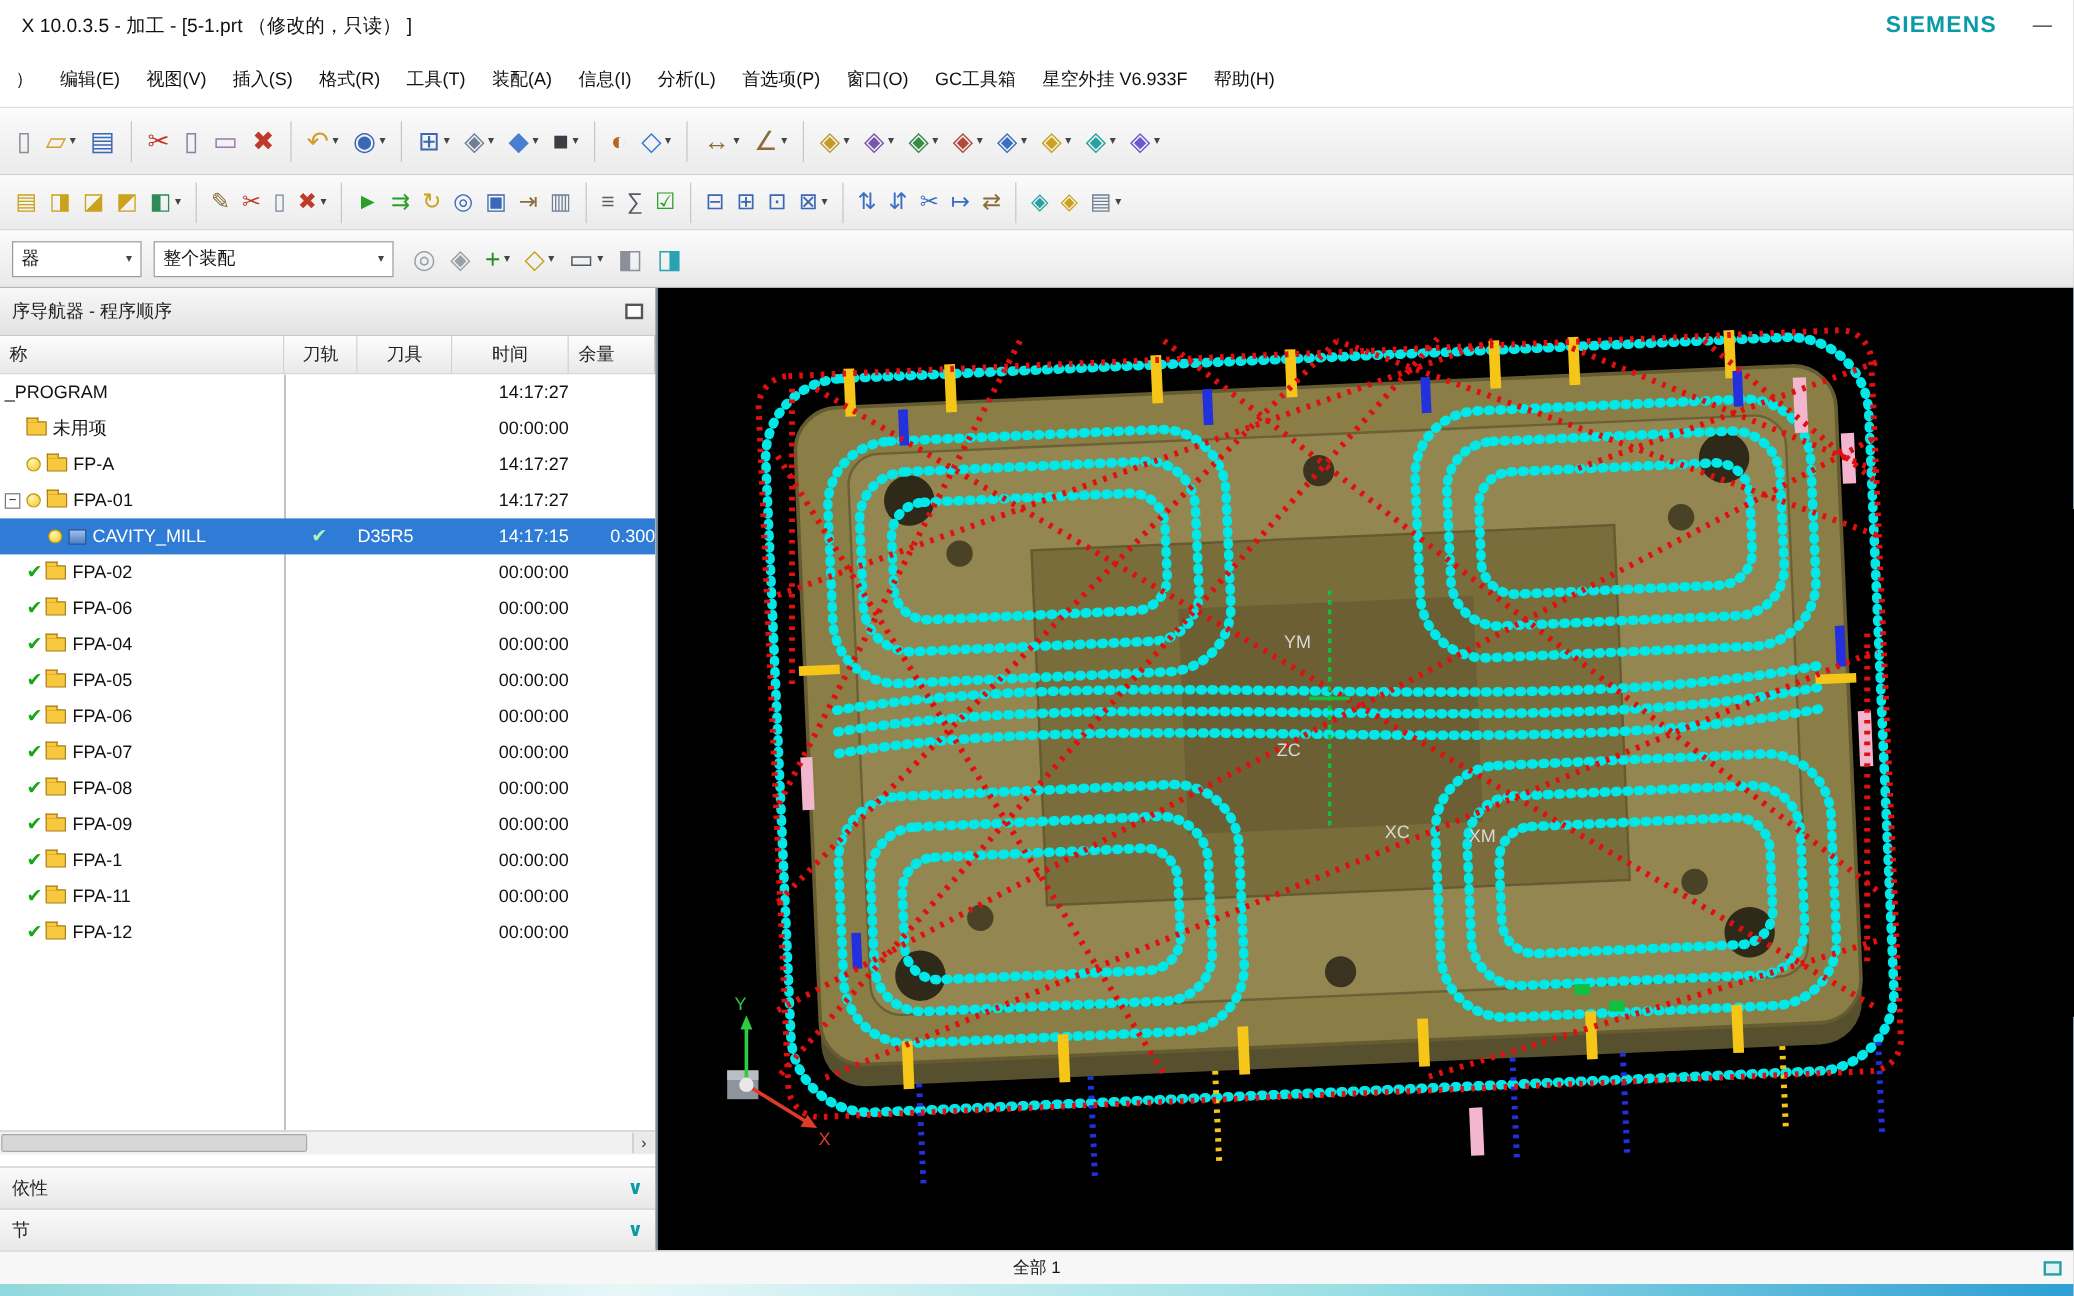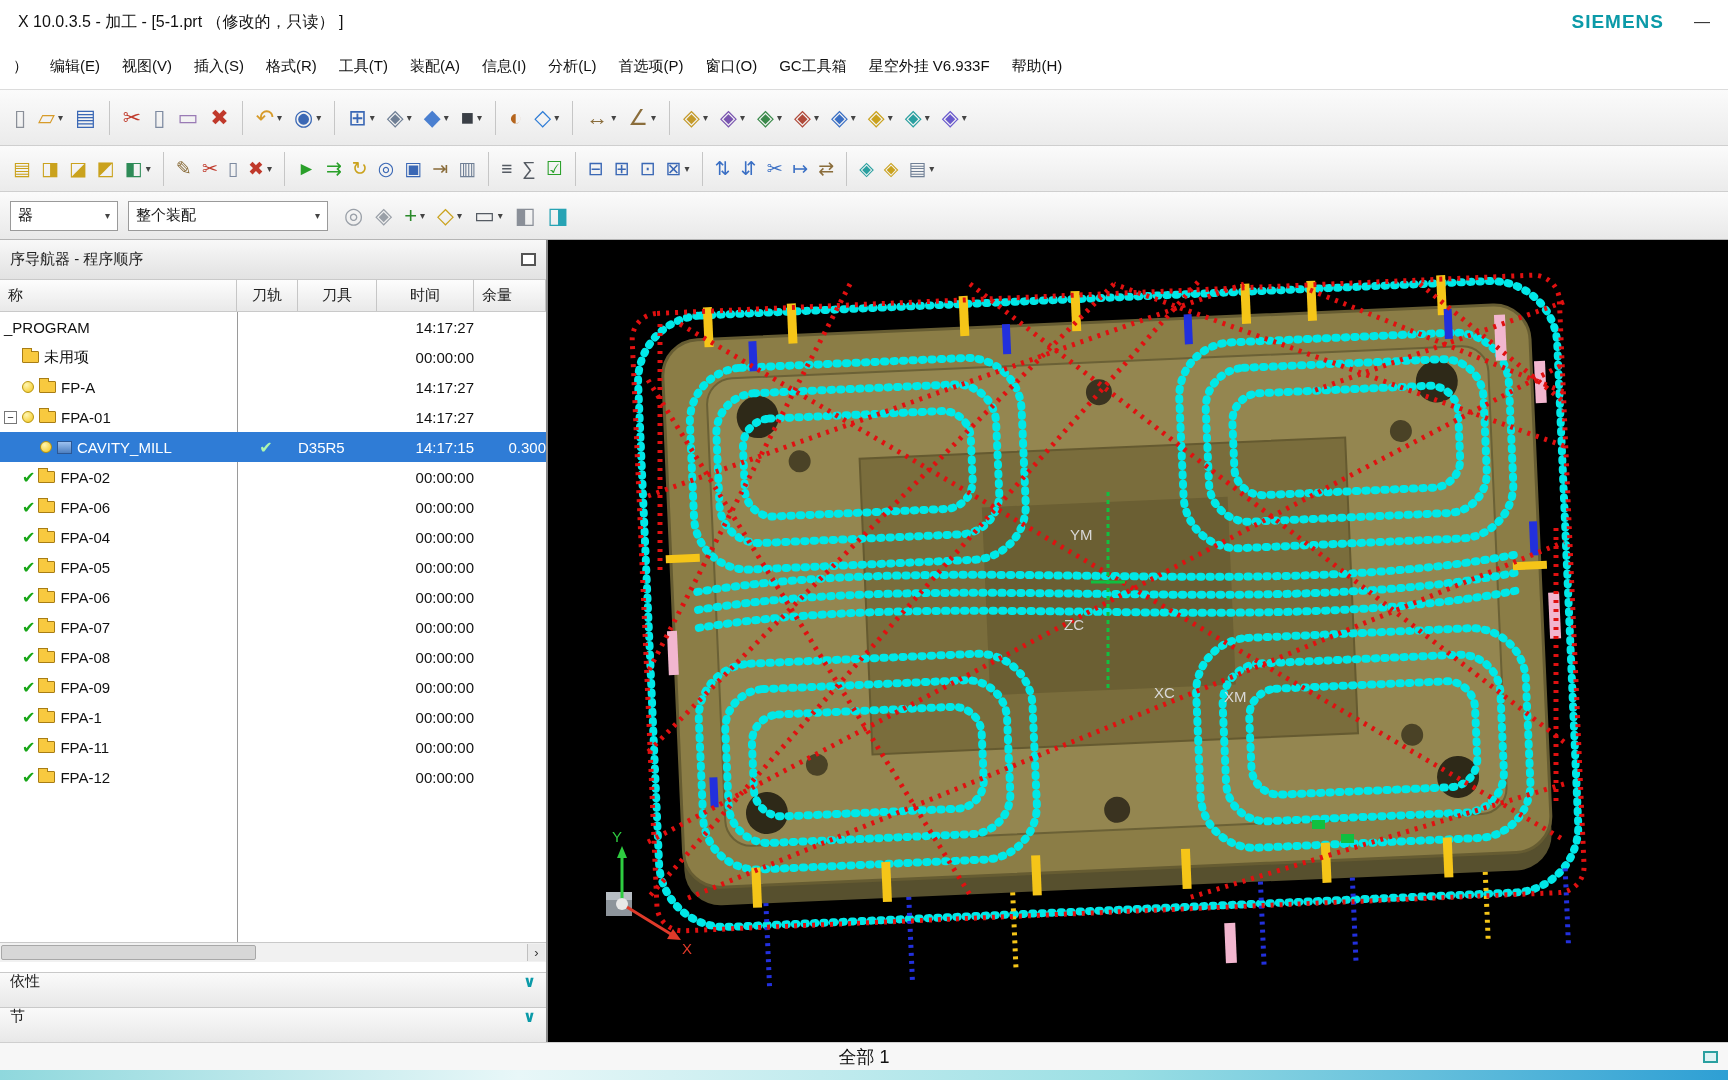--- a/index.html
+++ b/index.html
@@ -62,28 +62,28 @@
     background:#f8c93f;border:1px solid #a87d15;border-bottom:none}
   .ic-bulb{width:12px;height:12px;border-radius:50%;border:1px solid #b8940d;
     background:radial-gradient(circle at 35% 30%,#fff6b0,#f4c61b)}
   .ic-op{width:15px;height:13px;background:linear-gradient(#9ec1ef,#4d7fc0);border:1px solid #2c5794}
   .hscroll{height:20px;flex:none;border-top:1px solid #c9c9c9;background:#f1f1f1;position:relative}
   .hthumb{position:absolute;left:1px;top:2px;width:255px;height:15px;background:#d7d7d7;
     border:1px solid #a8a8a8;border-radius:2px}
   .harrow{position:absolute;right:1px;top:1px;width:18px;height:17px;display:flex;align-items:center;
     justify-content:center;font-size:13px;color:#333;background:#eaeaea;border-left:1px solid #c0c0c0}
   .nav-gap{height:10px;flex:none;background:#fff}
-  .section{height:35px;flex:none;display:flex;align-items:flex-end;padding:16px 10px;font-size:15px;color:#222;
+  .section{height:35px;flex:none;display:flex;align-items:center;padding:16px 10px;font-size:15px;color:#222;
     background:linear-gradient(#fafafa,#e8e8e8);border-top:1px solid #c9c9c9}
   .section .chev{margin-left:auto;color:#0b9aa8;font-weight:bold;font-size:16px}
   .viewport{flex:1;background:#0369a1;position:relative;overflow:hidden}
   .viewport svg{position:absolute;left:0;top:0}
   
   .statusbar{height:28px;display:flex;align-items:center;justify-content:center;background:#f7f7f7;
-    border-top:1px solid #cfcfcf;font-size:18px;position:relative}
+    border-top:1px solid #cfcfcf;font-size:14px;position:relative}
   .status-corner{position:absolute;right:10px;width:15px;height:12px;border:2px solid #2aa0a0;background:#dff3f4}
   .bottom-strip{height:10px;background:linear-gradient(90deg,#8fd8dd,#e8f7f8 30%,#9adfe4 65%,#2e9fd4)}
 </style>
 </head>
 <body>
 
 <div class="titlebar">
   <span class="title-text">X 10.0.3.5 - 加工 - [5-1.prt （修改的，只读） ]</span>
   <span class="brand">SIEMENS</span>
   <span class="min-btn">—</span>

